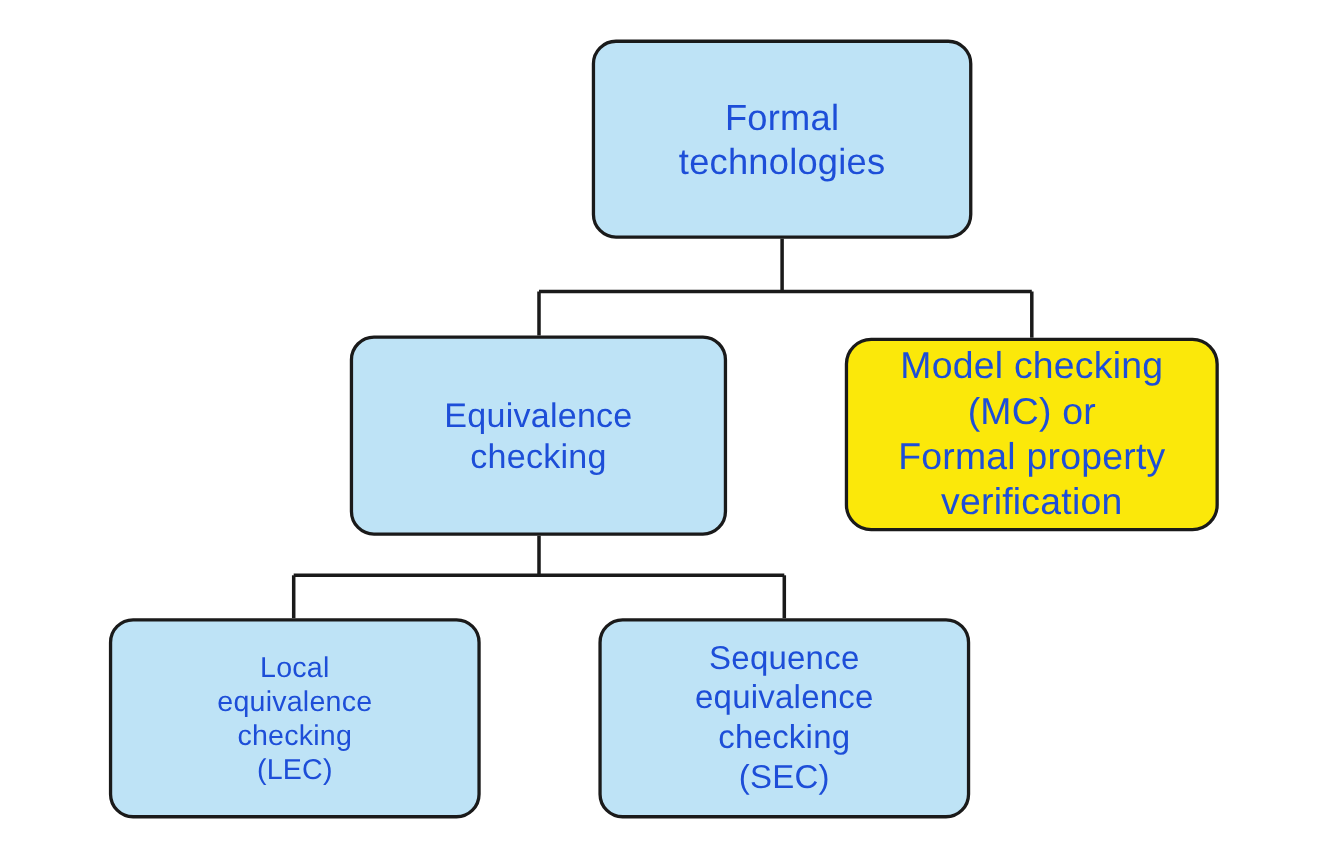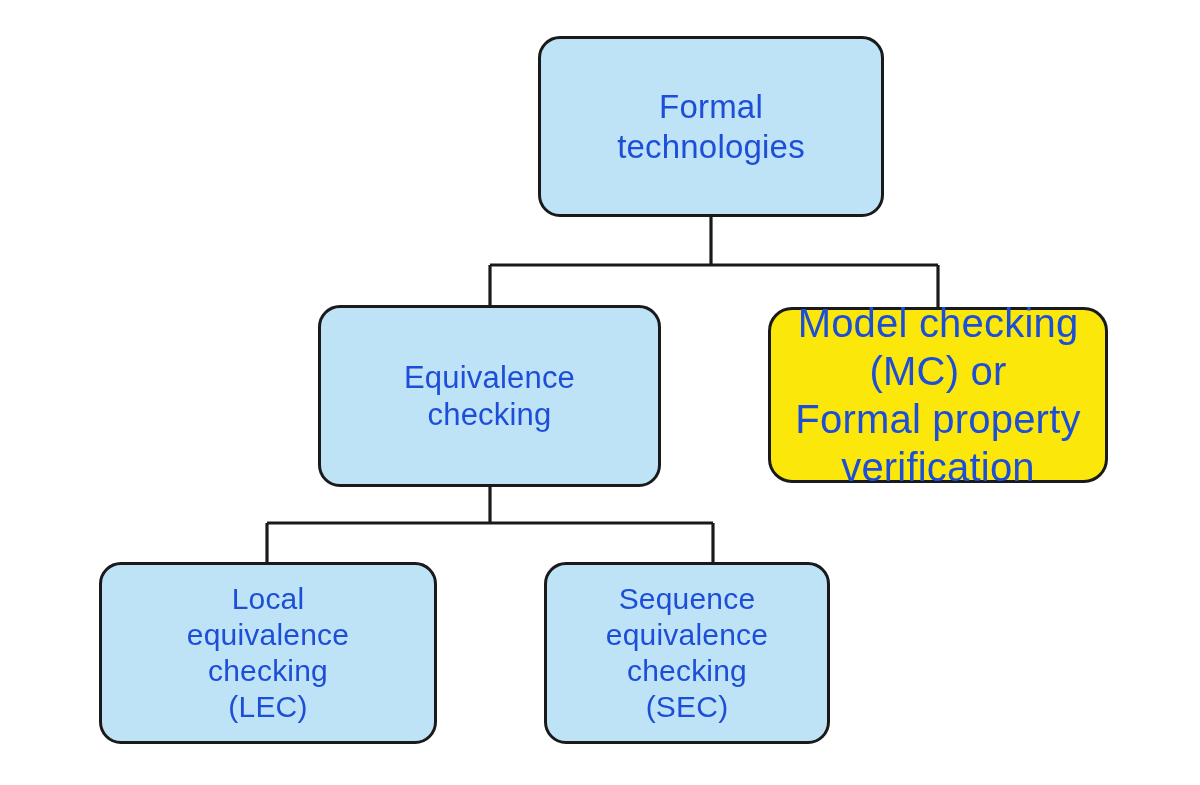--- a/index.html
+++ b/index.html
@@ -66,37 +66,37 @@
 
   
   #node-model-checking {
     left: 768px;
     top: 307px;
     width: 340px;
     height: 176px;
     background: #fbe80a;
     border-radius: 24px;
   }
-  #node-model-checking .node-label { font-size: 40px; }
+  #node-model-checking .node-label { font-size: 34px; }
 
   
   #node-lec {
     left: 99px;
     top: 562px;
     width: 338px;
     height: 182px;
     background: #bee3f6;
   }
-  #node-lec .node-label { font-size: 30px; }
+  #node-lec .node-label { font-size: 26px; }
 
   
   #node-sec {
     left: 544px;
     top: 562px;
-    width: 286px;
+    width: 338px;
     height: 182px;
     background: #bee3f6;
   }
   #node-sec .node-label { font-size: 30px; }
 </style>
 </head>
 <body>
 
 <div id="canvas">
 

